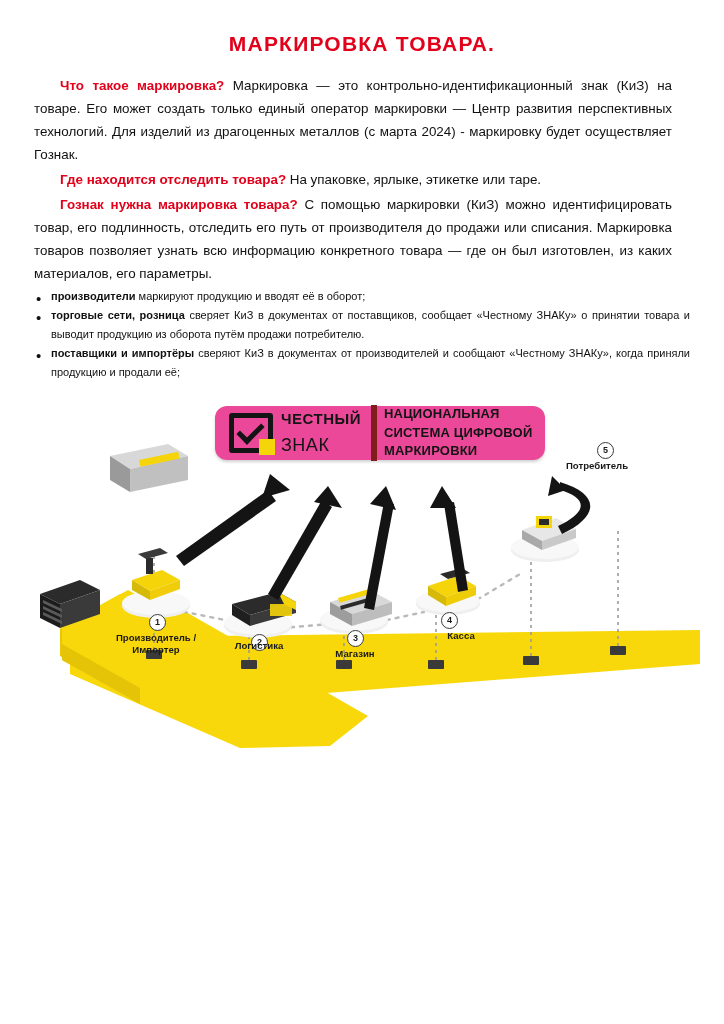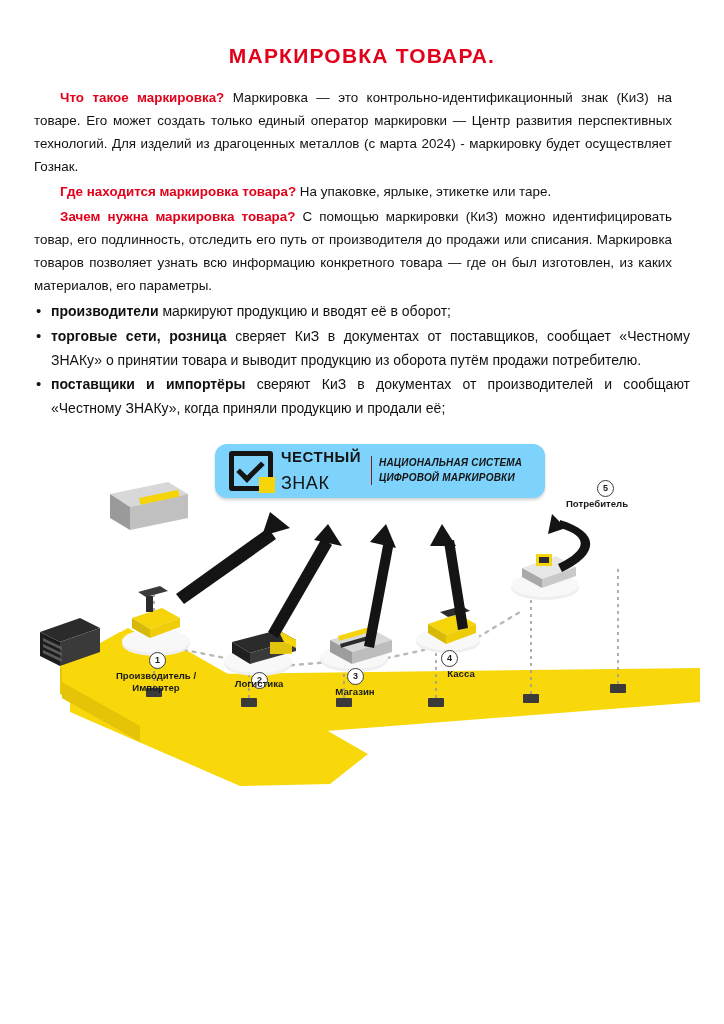--- a/index.html
+++ b/index.html
@@ -13,21 +13,21 @@
     position: relative;
     font-family: "Liberation Sans", sans-serif;
     color: #111111;
     overflow: hidden;
   }
   .page {
     width: 724px;
     height: 1024px;
     position: relative;
     box-sizing: border-box;
-    padding: 38px 34px 0 34px;
+    padding: 26px 34px 0 34px;
   }
   .doc-title {
     text-align: center;
     color: #e2001a;
     font-weight: bold;
     font-size: 21px;
     letter-spacing: 1.2px;
     margin: 6px 0 18px 0;
     font-family: "Liberation Sans", sans-serif;
   }
@@ -42,21 +42,21 @@
   .q {
     color: #e2001a;
     font-weight: bold;
   }
   .bullets {
     margin: 2px 0 0 0;
     padding: 0;
     list-style: none;
   }
   .bullets li {
-    font-size: 14px;
+    font-size: 11px;
     line-height: 1.72;
     text-align: justify;
     position: relative;
     padding-left: 17px;
     margin-bottom: 0px;
   }
   .bullets li::before {
     content: "\2022";
     position: absolute;
     left: 2px;
@@ -73,21 +73,21 @@
     height: 400px;
     margin-left: -34px;
     margin-top: 16px;
   }
   .logo-badge {
     position: absolute;
     left: 215px;
     top: 8px;
     width: 330px;
     height: 54px;
-    background: #7dd3fc;
+    background: #ec4899;
     border-radius: 12px;
     display: flex;
     align-items: center;
     padding: 0 10px 0 14px;
     box-sizing: border-box;
     box-shadow: 0 2px 3px rgba(0,0,0,0.18);
   }
   .logo-mark {
     width: 44px;
     height: 40px;
@@ -131,28 +131,27 @@
     letter-spacing: 0.5px;
   }
   .logo-text .l2 {
     font-size: 18px;
     font-weight: normal;
     color: #141414;
     letter-spacing: 0.5px;
     margin-top: 10px;
   }
   .logo-sub {
-    font-size: 10px;
+    font-size: 13px;
     font-weight: bold;
     color: #141414;
     line-height: 1.45;
     letter-spacing: 0.2px;
-    border-left: 1px solid #7f1d1d;
+    border-left: 6px solid #7f1d1d;
     padding-left: 7px;
-    font-style: italic;
   }
   .node-label {
     position: absolute;
     font-size: 9.6px;
     font-weight: bold;
     color: #1a1a1a;
     text-align: center;
     line-height: 1.25;
     white-space: pre-line;
   }
@@ -179,23 +178,23 @@
 </style>
 </head>
 <body>
 
 <div class="page">
 
   <div class="doc-title">МАРКИРОВКА ТОВАРА.</div>
 
   <p class="para"><span class="q">Что такое маркировка?</span><span> Маркировка — это контрольно-идентификационный знак (КиЗ) на товаре.  Его может создать только единый оператор маркировки — Центр развития перспективных технологий.   Для изделий из драгоценных металлов (с марта 2024) - маркировку  будет осуществляет Гознак.</span></p>
 
-  <p class="para"><span class="q">Где находится маркировка товара?</span><span>  На упаковке, ярлыке, этикетке или таре.</span></p>
-
-  <p class="para"><span class="q">Зачем нужна маркировка товара?</span><span> С помощью маркировки (КиЗ)  можно идентифицировать товар, его подлинность, отследить его путь от производителя  до продажи или списания. Маркировка товаров позволяет узнать всю информацию   конкретного товара — где он был изготовлен, из каких материалов, его параметры.</span></p>
+  <p class="para"><span class="q">Где находится отследить товара?</span><span>  На упаковке, ярлыке, этикетке или таре.</span></p>
+
+  <p class="para"><span class="q">Гознак нужна маркировка товара?</span><span> С помощью маркировки (КиЗ)  можно идентифицировать товар, его подлинность, отследить его путь от производителя  до продажи или списания. Маркировка товаров позволяет узнать всю информацию   конкретного товара — где он был изготовлен, из каких материалов, его параметры.</span></p>
 
 
   <ul class="bullets">
     <li><span class="bold">производители</span><span> маркируют продукцию и вводят её в оборот;</span></li>
     <li><span class="bold">торговые сети,  розница</span><span> сверяет КиЗ  в документах  от поставщиков,  сообщает «Честному ЗНАКу» о принятии товара  и выводит  продукцию  из оборота путём продажи потребителю.</span></li>
     <li><span class="bold">поставщики и импортёры</span><span> сверяют КиЗ в документах  от производителей и сообщают «Честному ЗНАКу», когда приняли продукцию и продали её;</span></li>
   </ul>
 
   <div class="diagram">
 

